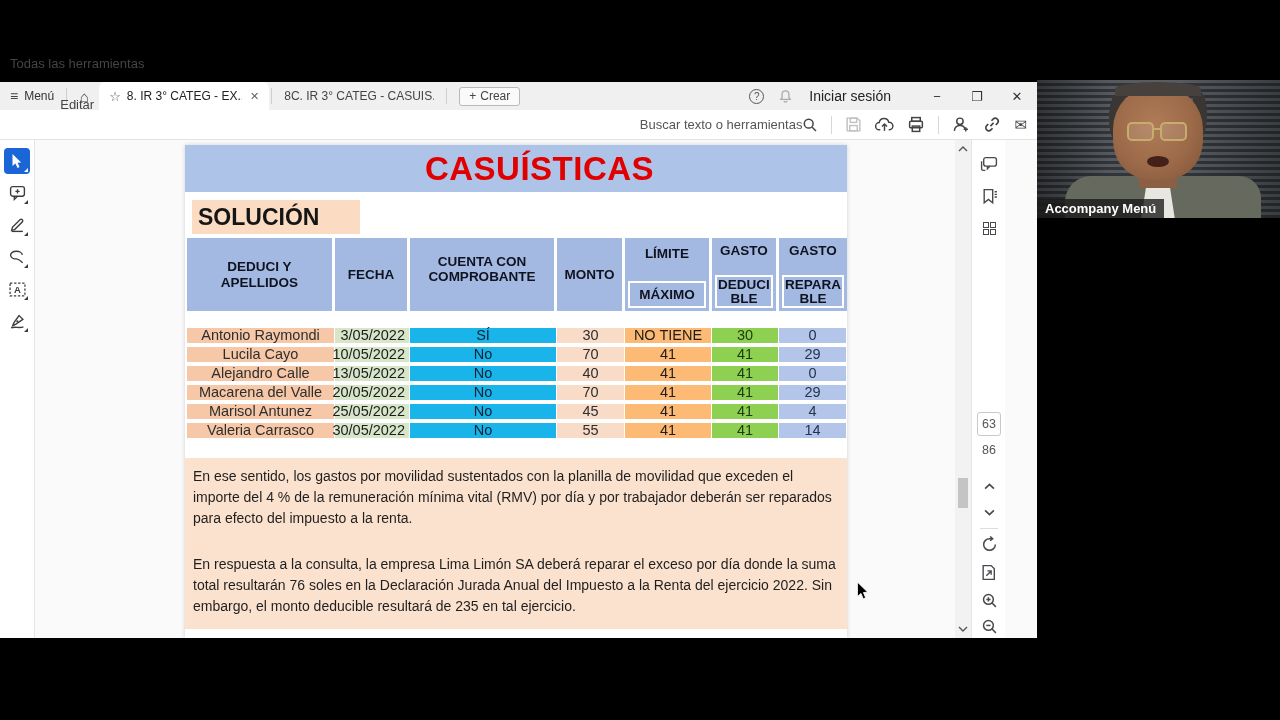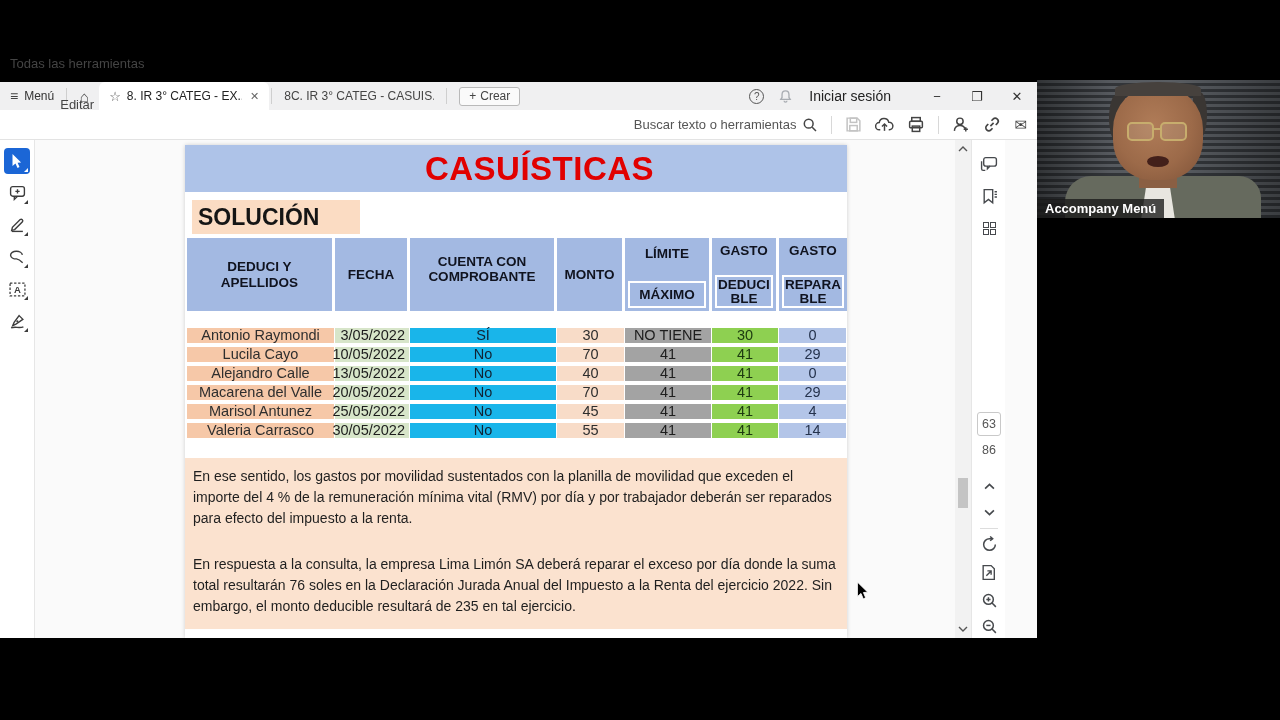--- a/index.html
+++ b/index.html
@@ -30,21 +30,21 @@
   .bell { margin-right:16px; display:flex; }
   .signin { font-size:14px; color:#222; margin-right:26px; }
   .winbtn { width:40px; height:28px; display:flex; align-items:center; justify-content:center;
             font-size:13px; color:#333; }
 
   
   .toolbar { position:absolute; left:0; top:28px; width:1037px; height:30px; background:#fff;
              border-bottom:1px solid #e3e3e3; display:flex; align-items:center; font-size:13px; color:#444; }
   .tool-left { display:flex; align-items:center; gap:26px; padding-left:10px;flex-direction:column; }
   .tool-right { margin-left:auto; display:flex; align-items:center; gap:13px; padding-right:10px; }
-  .search-wrap { display:flex; align-items:center; gap:6px; color:#555; }
+  .search-wrap { display:flex; align-items:center; color:#555; }
   .v-div { width:1px; height:18px; background:#d8d8d8; }
   .icon-btn { display:flex; align-items:center; justify-content:center; }
   .mail-glyph { font-size:15px; color:#444; }
 
   
   .workarea { position:absolute; left:0; top:58px; width:1037px; height:498px; background:#fafafa; }
 
   
   .left-rail { position:absolute; left:0; top:0; width:35px; height:498px; background:#fff;
                border-right:1px solid #e6e6e6; display:flex; flex-direction:column; align-items:center; padding-top:8px; }
@@ -78,21 +78,21 @@
   .th:last-child { border-right:none; }
 
   .trow { display:grid; grid-template-columns:148px 75px 147px 68px 87px 67px 68px; height:19px; border-top:1.5px solid #fff; }
   .trow:first-child { border-top:3px solid #fff; }
   .td { display:flex; align-items:center; justify-content:center; font-size:14.5px; color:#2e2e2e;
         border-right:1.5px solid #fff; line-height:1; white-space:nowrap;margin-top:16px; }
   .td.c0 { background:#f6c8a8; }
   .td.c1 { background:#d7e5c9; justify-content:flex-end; padding-right:4px; color:#1d1d1d; }
   .td.c2 { background:#19b5ea; color:#123; }
   .td.c3 { background:#f8dcc8; }
-  .td.c4 { background:#a3a3a3; color:#1d1d1d; }
+  .td.c4 { background:#fdba74; color:#1d1d1d; }
   .td.c5 { background:#8ed051; color:#1d3a10; }
   .td.c6 { background:#b3c5e8; color:#25334d; }
 
   
   .paras { position:absolute; left:0; top:313px; width:662px; background:#fbe2cf;
            padding:8px 10px 12px 8px; font-size:14px; color:#1f1f1f; line-height:1.5; }
   .paras p + p { margin-top:25px; }
 
   
   .scrollbar { position:absolute; left:955px; top:0; width:16px; height:498px; background:#f2f2f2; }

